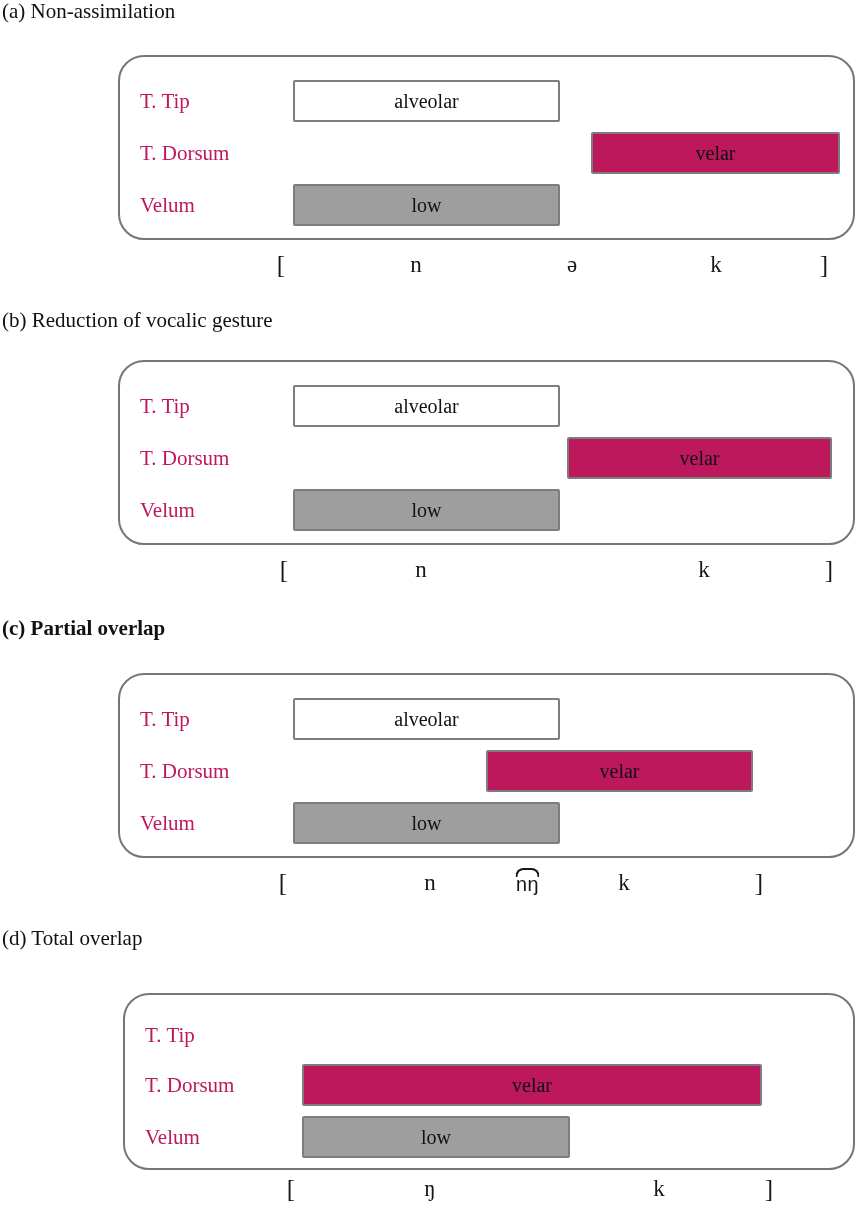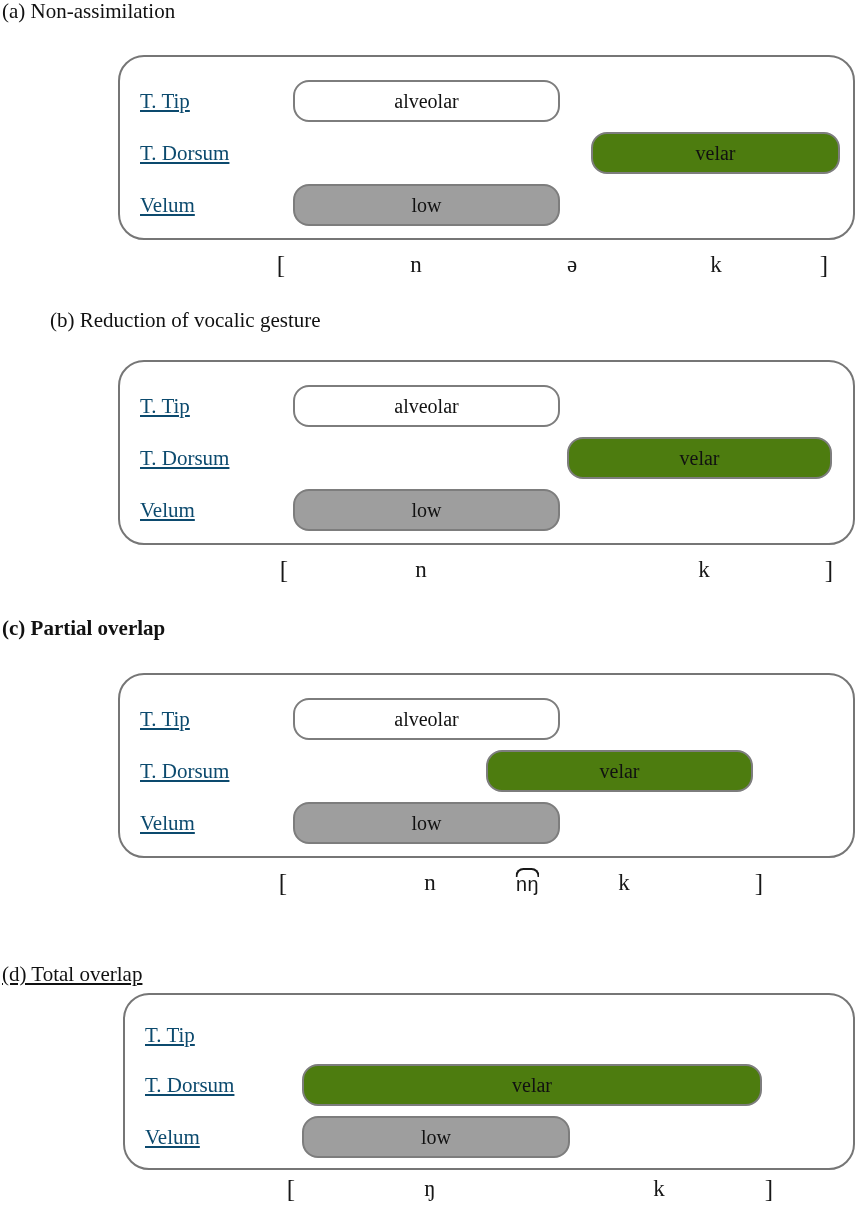--- a/index.html
+++ b/index.html
@@ -46,42 +46,41 @@
     height: 52px;
   }
 
   .row-label {
     position: absolute;
     left: 20px;
     top: 0;
     height: 52px;
     line-height: 52px;
     font-size: 21px;
-    color: #0c4a6e;
-    white-space: nowrap;
-    text-decoration: underline;
+    color: #be185d;
+    white-space: nowrap;
   }
 
   
   .bar {
     position: absolute;
     box-sizing: border-box;
     height: 42px;
     top: 5px;
     border: 2px solid #7d7d7d;
-    border-radius: 16px;
+    border-radius: 2px;
     font-size: 20px;
     line-height: 38px;
     text-align: center;
     color: #111111;
     white-space: nowrap;
     overflow: hidden;
   }
   .bar.fill-white { background: #ffffff; }
-  .bar.fill-light { background: #4d7c0f; }
+  .bar.fill-light { background: #be185d; }
   .bar.fill-mid   { background: #9e9e9e; }
 
   
   .ipa-strip {
     position: absolute;
     left: 0;
     width: 866px;
     height: 34px;
   }
   .ipa-sym {
@@ -140,21 +139,21 @@
       </div>
       <div class="ipa-strip" style="top: 248px;">
         <div class="ipa-sym ipa-bracket" style="left: 281px;">[</div>
         <div class="ipa-sym" style="left: 416px;">n</div>
         <div class="ipa-sym" style="left: 572px;">ə</div>
         <div class="ipa-sym" style="left: 716px;">k</div>
         <div class="ipa-sym ipa-bracket" style="left: 824px;">]</div>
       </div>
     </div>
     <div class="panel" style="top: 0px;">
-      <div class="panel-caption" style="position: absolute; left: 0px; top: 307px; margin-left: 48px;">(b) Reduction of vocalic gesture</div>
+      <div class="panel-caption" style="position: absolute; left: 0px; top: 307px;">(b) Reduction of vocalic gesture</div>
       <div class="gesture-box" style="position: absolute; left: 118px; top: 360px; width: 737px; height: 185px;">
         <div class="row" style="top: 18px;">
           <div class="row-label">T. Tip</div>
           <div class="bar fill-white" style="left: 173px; width: 267px;">alveolar</div>
         </div>
         <div class="row" style="top: 70px;">
           <div class="row-label">T. Dorsum</div>
           <div class="bar fill-light" style="left: 447px; width: 265px;">velar</div>
         </div>
         <div class="row" style="top: 122px;">
@@ -187,21 +186,21 @@
       </div>
       <div class="ipa-strip" style="top: 866px;">
         <div class="ipa-sym ipa-bracket" style="left: 283px;">[</div>
         <div class="ipa-sym" style="left: 430px;">n</div>
         <div class="ipa-sym" style="left: 527px;"><span class="tiebar"><span class="tie"></span><span class="glyphs">nŋ</span></span></div>
         <div class="ipa-sym" style="left: 624px;">k</div>
         <div class="ipa-sym ipa-bracket" style="left: 759px;">]</div>
       </div>
     </div>
     <div class="panel" style="top: 0px;">
-      <div class="panel-caption" style="position: absolute; left: 0px; top: 961px; text-decoration: underline;">(d) Total overlap</div>
+      <div class="panel-caption" style="position: absolute; left: 0px; top: 925px;">(d) Total overlap</div>
       <div class="gesture-box" style="position: absolute; left: 123px; top: 993px; width: 732px; height: 177px;">
         <div class="row" style="top: 14px;">
           <div class="row-label">T. Tip</div>
         </div>
         <div class="row" style="top: 64px;">
           <div class="row-label">T. Dorsum</div>
           <div class="bar fill-light" style="left: 177px; width: 460px;">velar</div>
         </div>
         <div class="row" style="top: 116px;">
           <div class="row-label">Velum</div>

